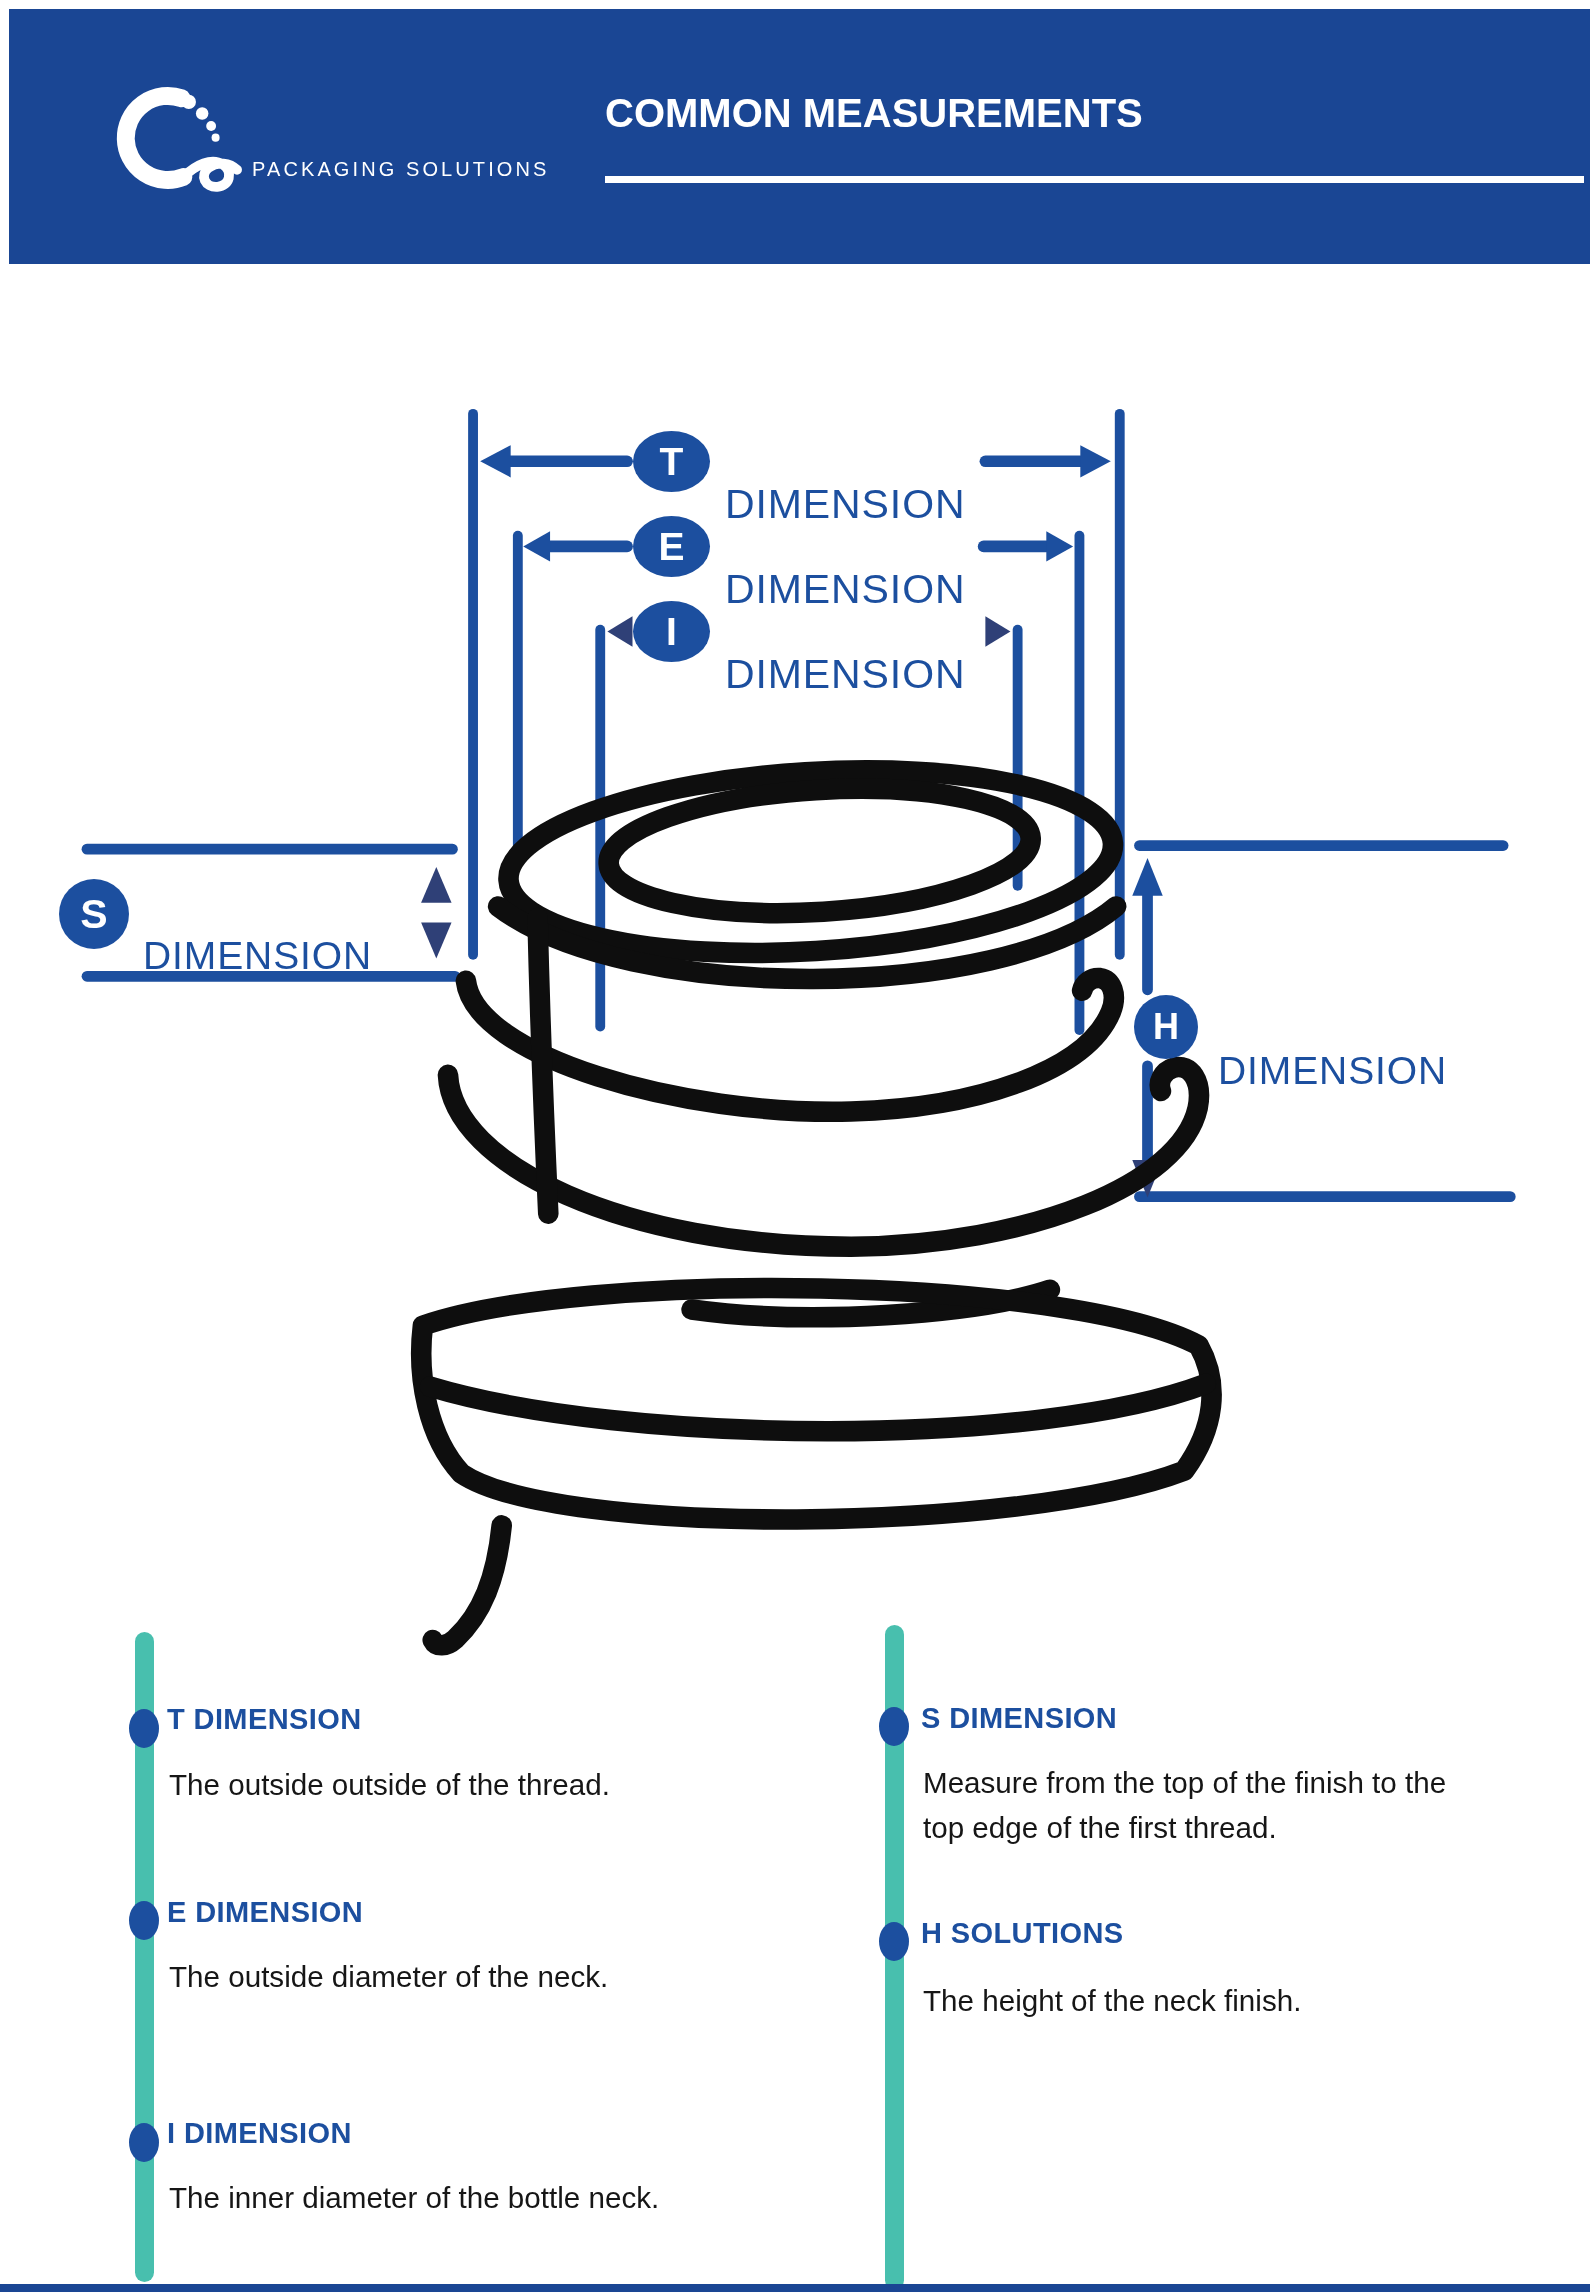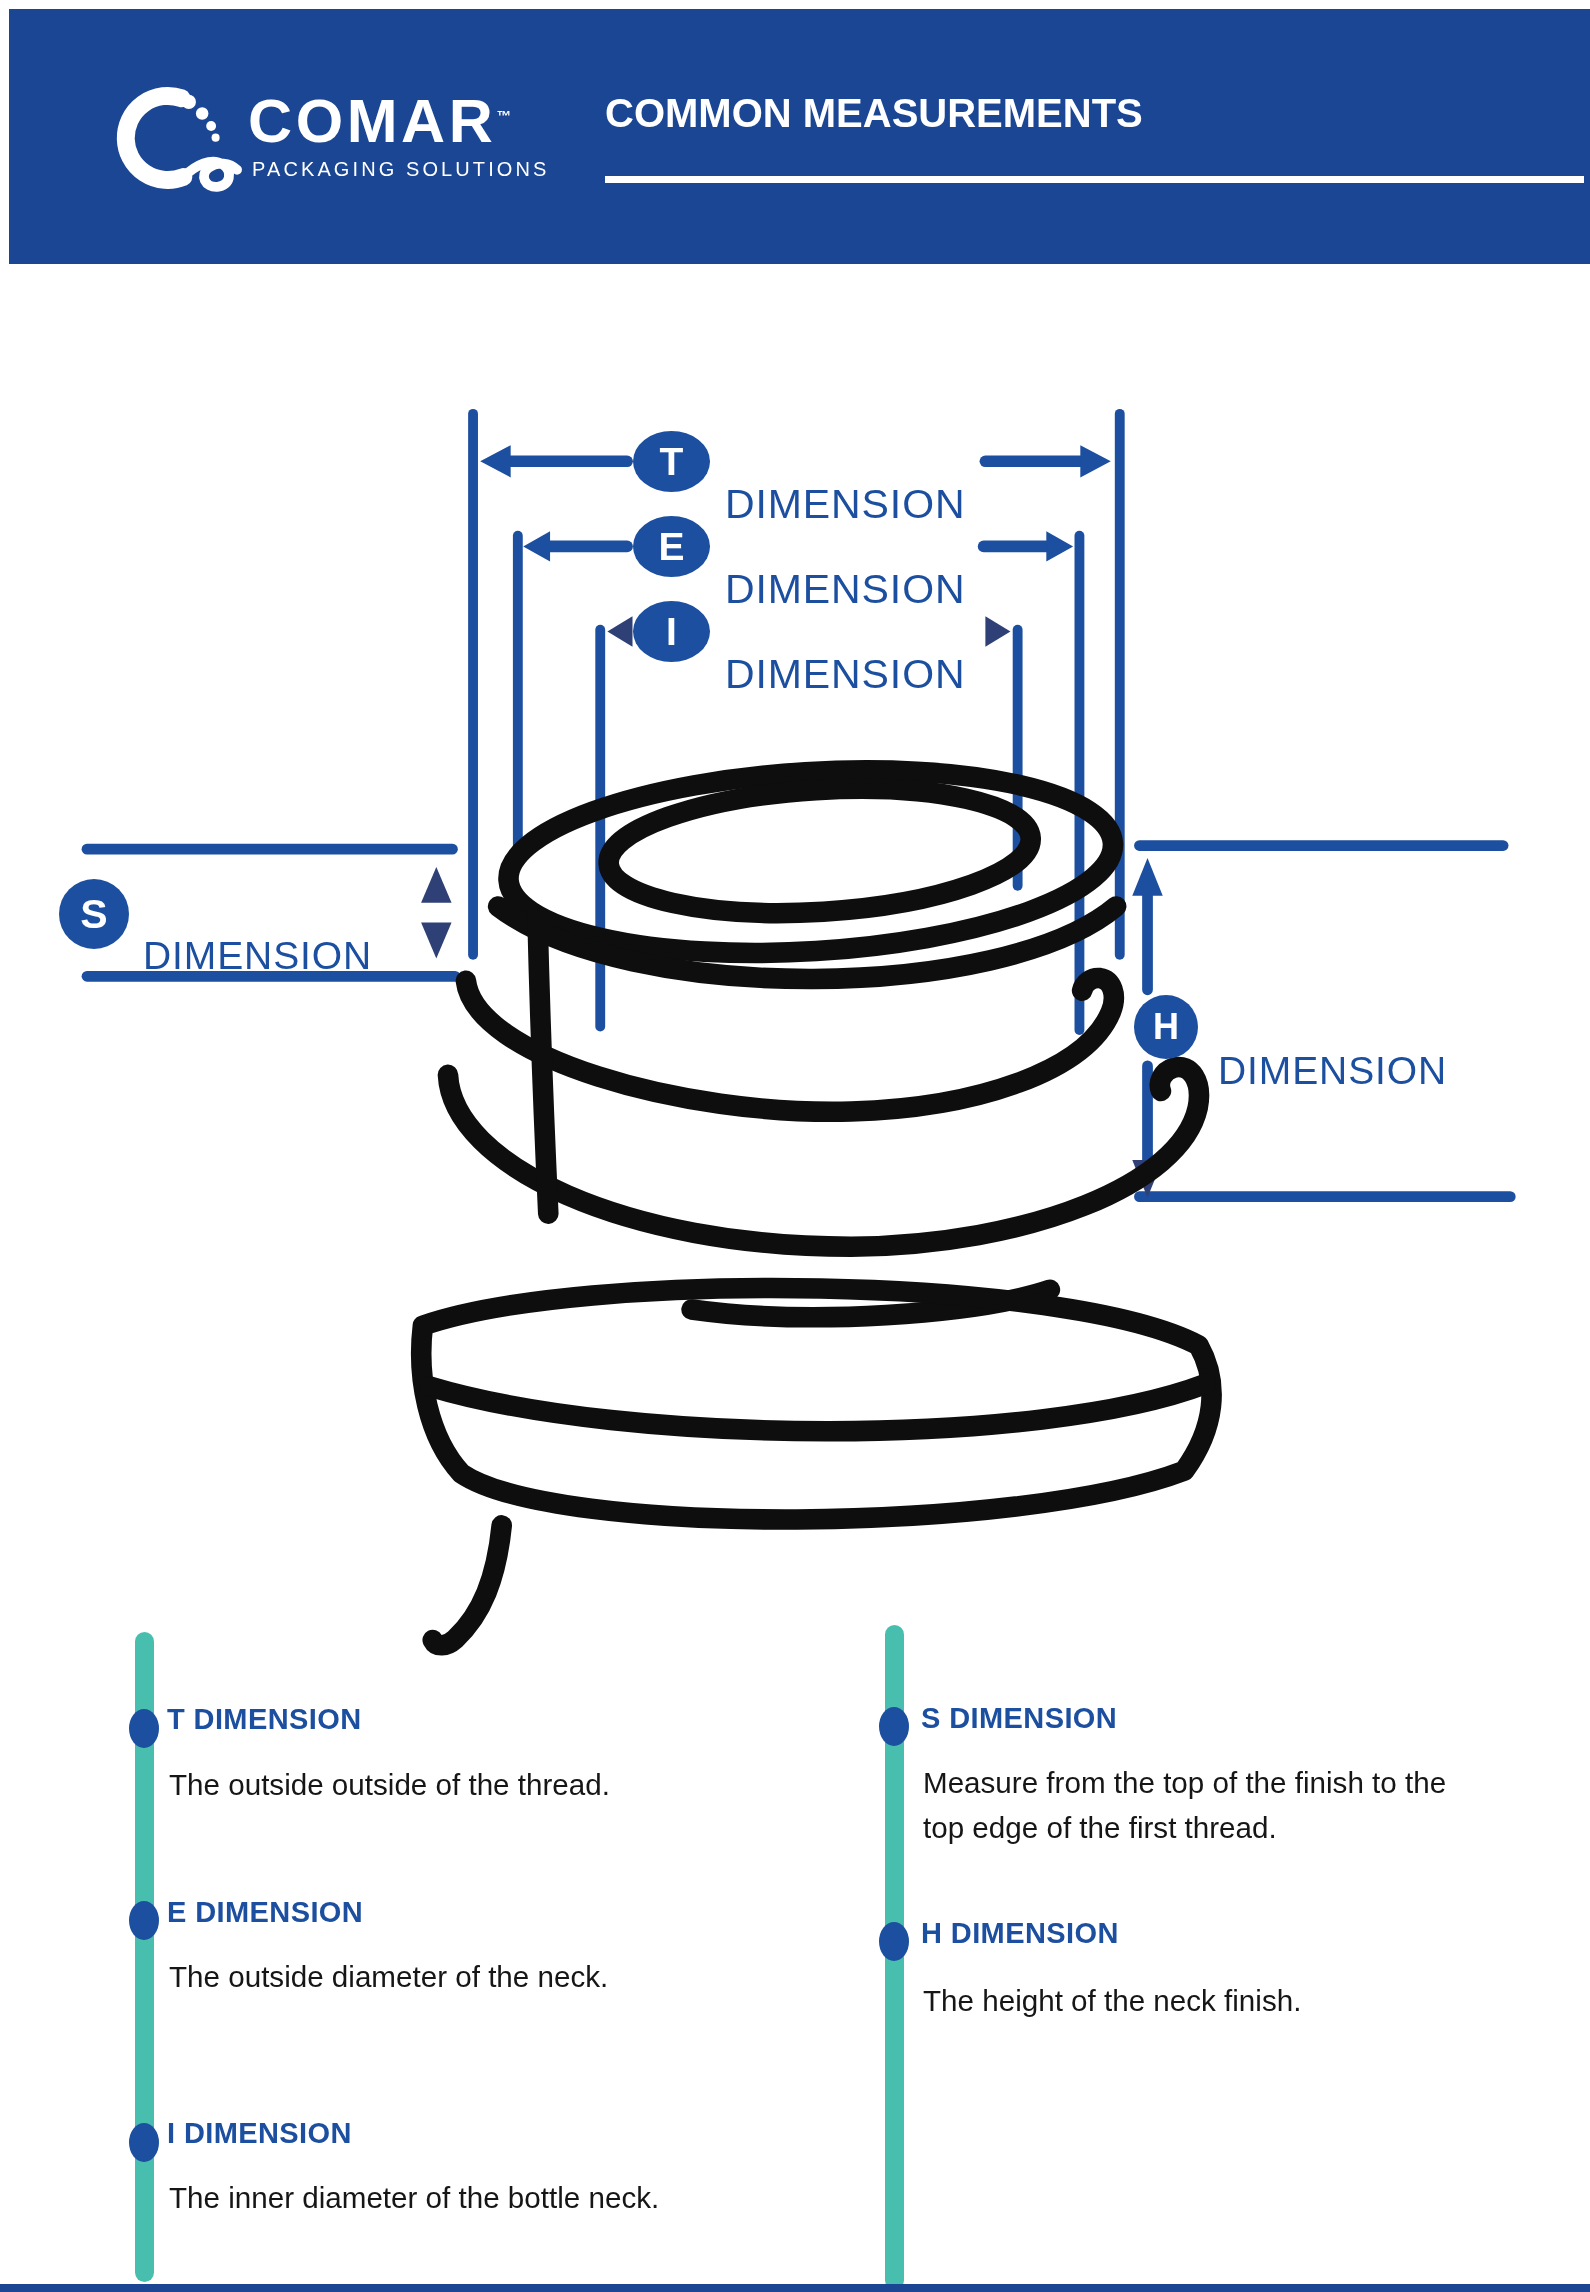--- a/index.html
+++ b/index.html
@@ -67,21 +67,20 @@
     <svg class="logo-icon" width="152" height="118" viewBox="0 0 170 132">
       <g fill="none" stroke="#ffffff" stroke-linecap="round">
         <path d="M 98 16 A 47 47 0 1 0 100 104" stroke-width="20"></path>
         <circle cx="106" cy="20" r="8" fill="#ffffff" stroke="none"></circle>
         <circle cx="121" cy="33" r="7" fill="#ffffff" stroke="none"></circle>
         <circle cx="131" cy="47" r="5.5" fill="#ffffff" stroke="none"></circle>
         <circle cx="136" cy="60" r="4.5" fill="#ffffff" stroke="none"></circle>
         <path d="M 100 104 C 114 90 132 82 144 90 C 156 98 152 114 138 115 C 124 116 118 102 128 94 C 138 86 152 88 160 96" stroke-width="11"></path>
       </g>
     </svg>
-    <div class="brand-name"><span>COMAR</span><span class="brand-tm">™</span></div>
     <div class="brand-tagline">PACKAGING SOLUTIONS</div>
   </div>
   <div class="page-title">COMMON MEASUREMENTS</div>
   <div class="title-underline"></div>
 </div>
 
 <svg class="diagram-svg" width="1591" height="2293" viewBox="0 0 1776 2560">
 
   <g stroke="#1c4f9f" stroke-width="11" stroke-linecap="round" fill="none">
     <path d="M528 462 V1066"></path>
@@ -167,17 +166,17 @@
 
 <div class="def-bullet" style="left:129px;top:2123px;"></div>
 <div class="def-term" style="left:167px;top:2117px;">I DIMENSION</div>
 <div class="def-desc" style="left:169px;top:2176px;width:627px;">The inner diameter of the bottle neck.</div>
 
 <div class="def-bullet" style="left:879px;top:1707px;"></div>
 <div class="def-term" style="left:921px;top:1702px;text-align:center;">S DIMENSION</div>
 <div class="def-desc" style="left:923px;top:1761px;width:524px;">Measure from the top of the finish to the top edge of the first thread.</div>
 
 <div class="def-bullet" style="left:879px;top:1922px;"></div>
-<div class="def-term" style="left:921px;top:1917px;">H DIMENSION</div>
+<div class="def-term" style="left:921px;top:1917px;">H SOLUTIONS</div>
 <div class="def-desc" style="left:923px;top:1979px;width:627px;">The height of the neck finish.</div>
 
 <div class="footer-bar"></div>
 
 
 </body></html>

